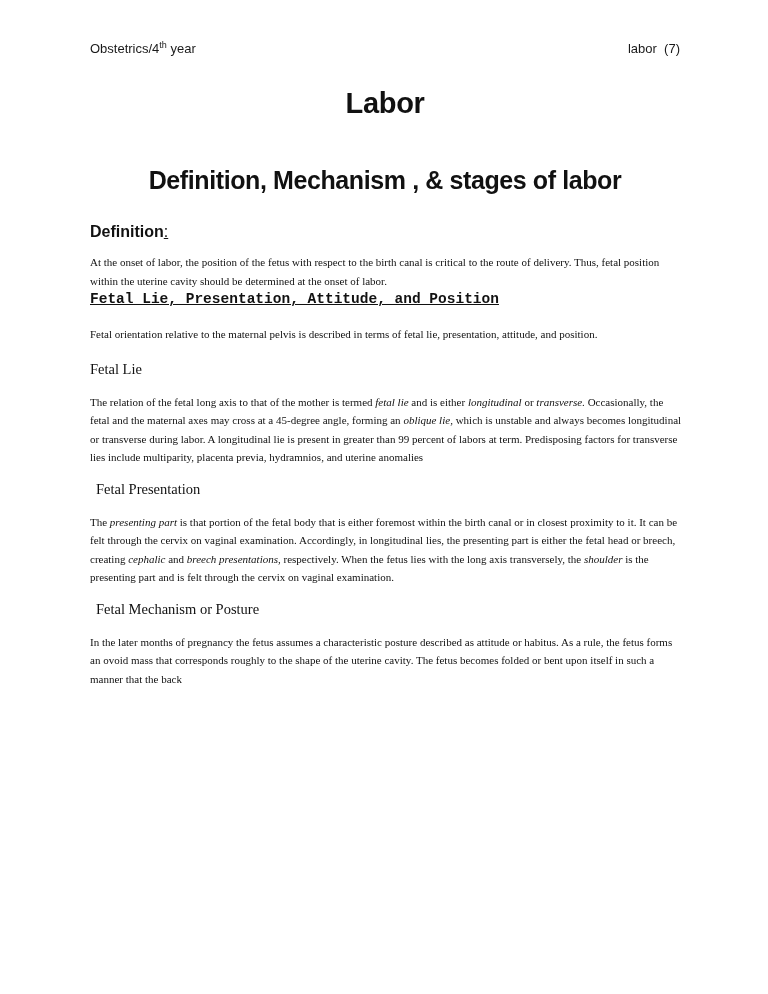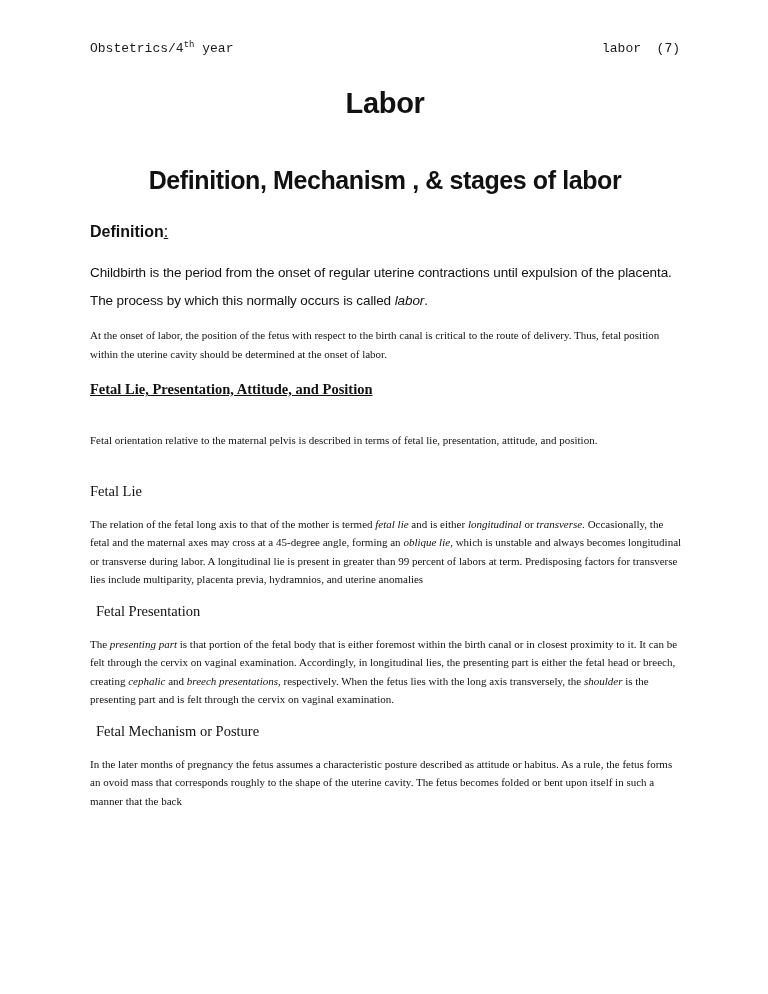--- a/index.html
+++ b/index.html
@@ -10,21 +10,21 @@
     background: #ffffff;
     color: #111111;
     box-sizing: border-box;
     padding: 41px 88px 0 90px;
     overflow: hidden;
   }
   .hdr {
     display: flex;
     justify-content: space-between;
     align-items: baseline;
-    font-family: Liberation Mono, monospace;
+    font-family: Liberation Sans, sans-serif;
     font-size: 13px;
     color: #1a1a1a;
     gap: 38px;
   }
   .hdr .right { white-space: pre; }
   sup { font-size: 9px; vertical-align: super; line-height: 0; }
 
   .doc-title {
     margin-top: 30px;
     text-align: center;
@@ -73,53 +73,51 @@
   .p-serif {
     font-family: "Liberation Serif", serif;
     font-size: 11px;
     line-height: 18.5px;
     width: 594px;
   }
   .mt11 { margin-top: 11px; }
   .mt14 { margin-top: 14px; }
 
   .h-serif-small {
-    margin-top: 17px;
-    font-family: Liberation Serif, serif;
+    font-family: Liberation Mono, monospace;
     font-weight: bold;
     text-decoration: underline;
     font-size: 14.5px;
     line-height: 19px;
   }
   .sub-serif {
     font-family: "Liberation Serif", serif;
     font-size: 14.5px;
     line-height: 19px;
   }
-  .s16 { margin-top: 32px; font-family: Liberation Serif, serif; }
+  .s16 { margin-top: 16px; font-family: Liberation Serif, serif; }
   .s13 { margin-top: 13px; margin-left: 6px; }
   em { font-style: italic; }
 </style>
 </head>
 <body>
 
 <div class="page">
 
   <div class="hdr">
     <span><span>Obstetrics/4</span><sup>th</sup><span> year</span></span>
     <span class="right">labor  (7)</span>
   </div>
 
   <div class="doc-title">Labor</div>
 
   <div class="doc-subtitle">Definition, Mechanism , &amp; stages of labor</div>
 
   <div class="h-def"><span class="w">Definition</span><span class="c">:</span></div>
 
-  <div class="p-sans"><span>Childbirth is the period from the onset of regular uterine contractions until expulsion of the placenta. The process by which this normally occurs is called </span><em>labor</em><span>.</span></div>
 
 
   <div class="p-serif mt11">At the onset of labor, the position of the fetus with respect to the birth canal is critical to the route of delivery. Thus, fetal position within the uterine cavity should be determined at the onset of labor.</div>
 
   <div class="h-serif-small">Fetal Lie, Presentation, Attitude, and Position</div>
 
   <div class="p-serif s16">Fetal orientation relative to the maternal pelvis is described in terms of fetal lie, presentation, attitude, and position.</div>
 
   <div class="sub-serif s16">Fetal Lie</div>
 

